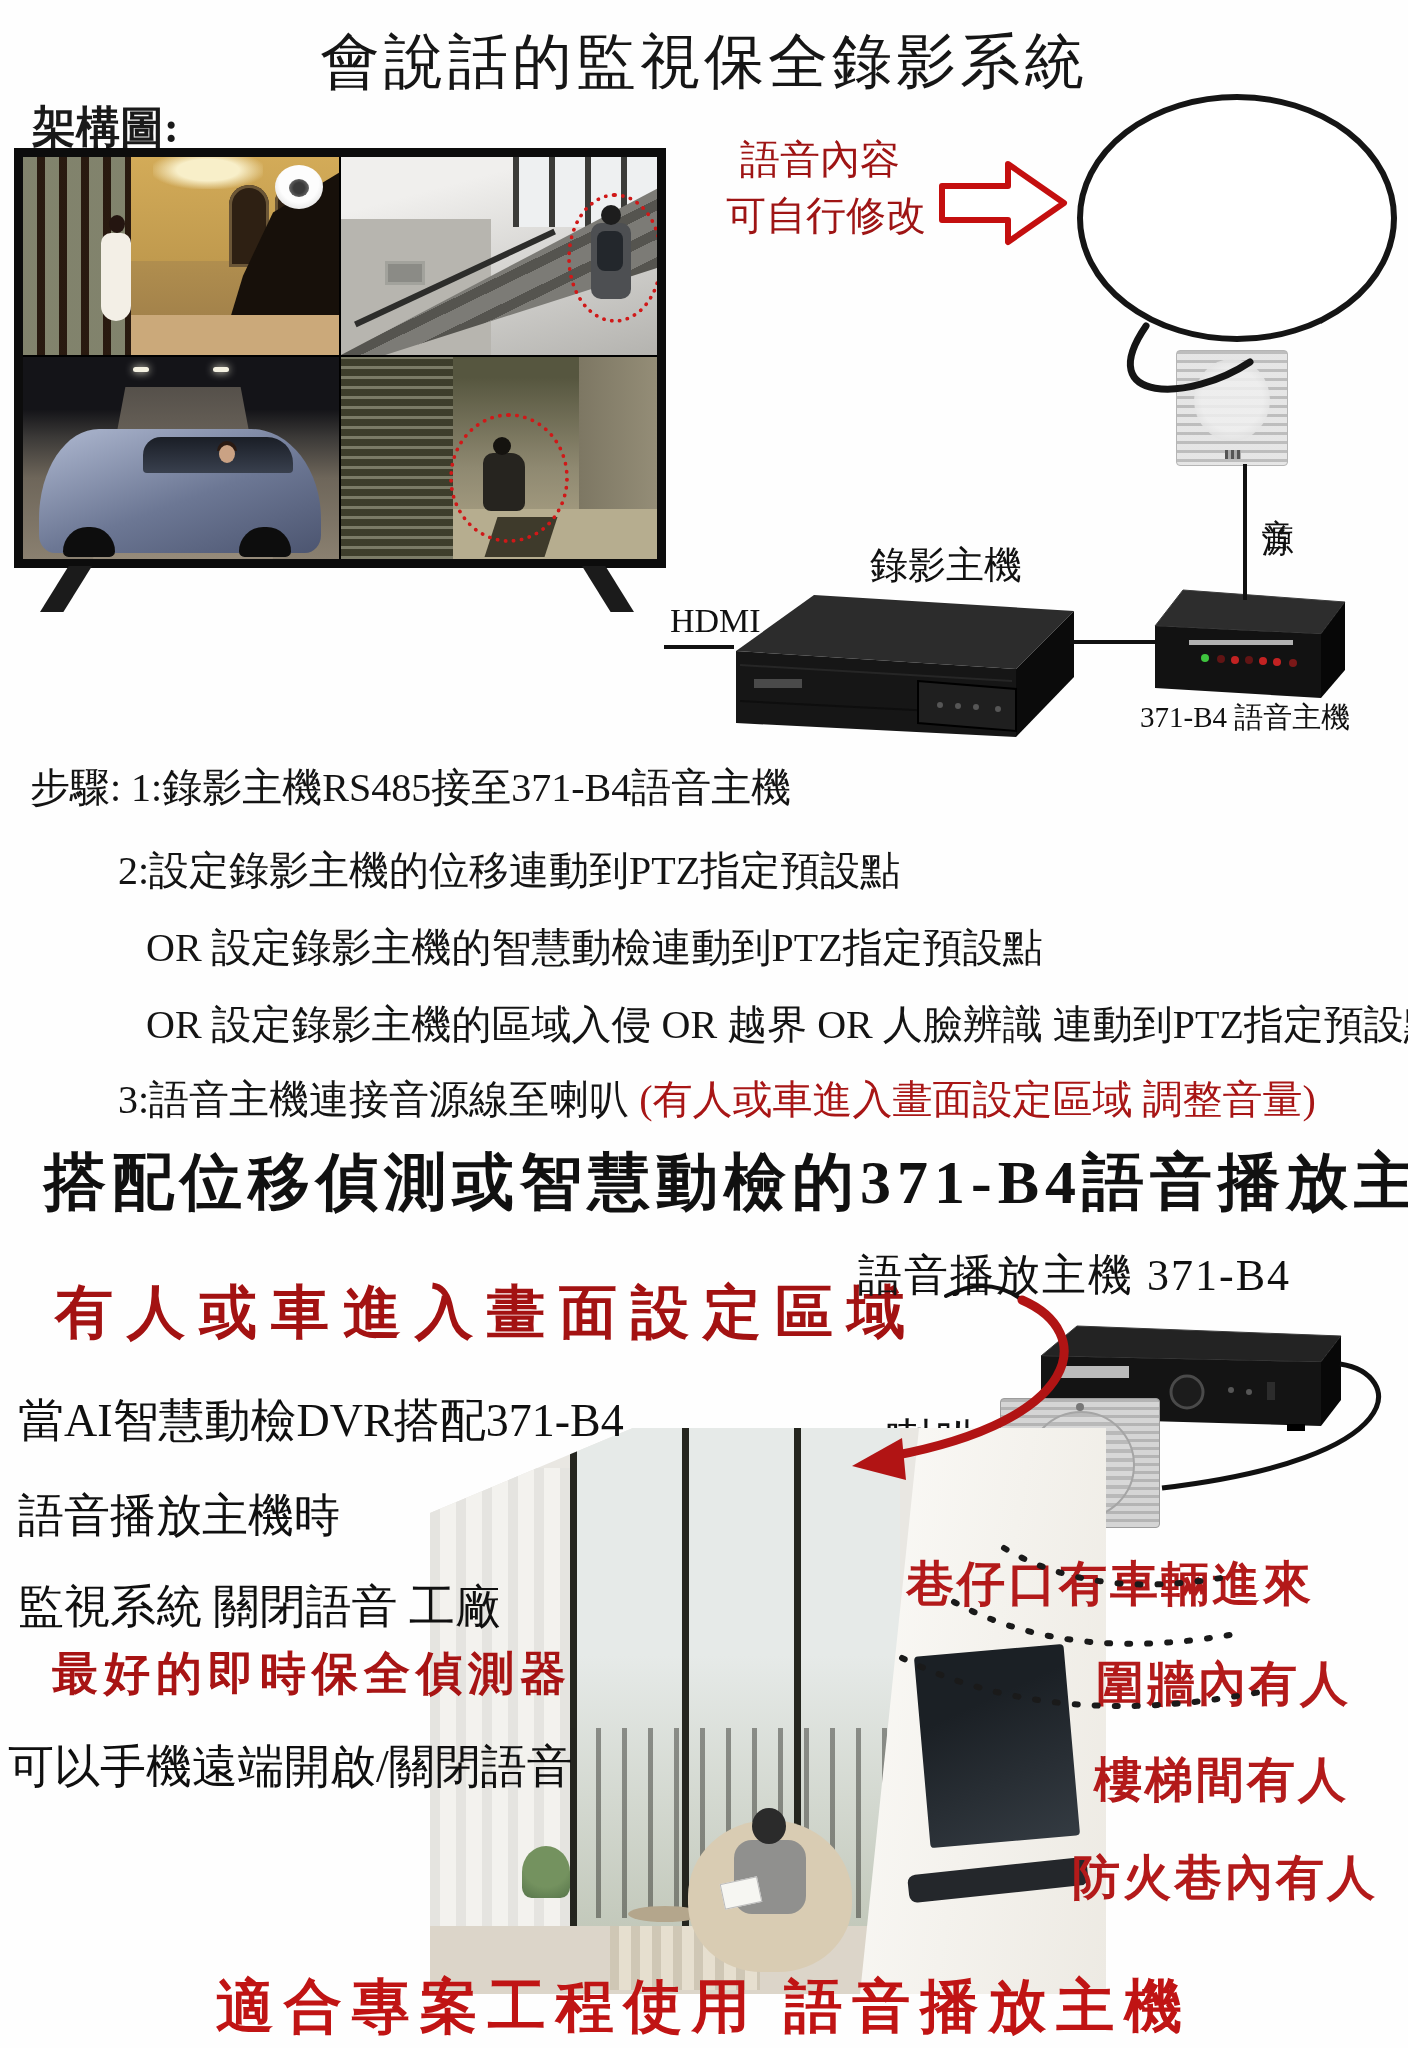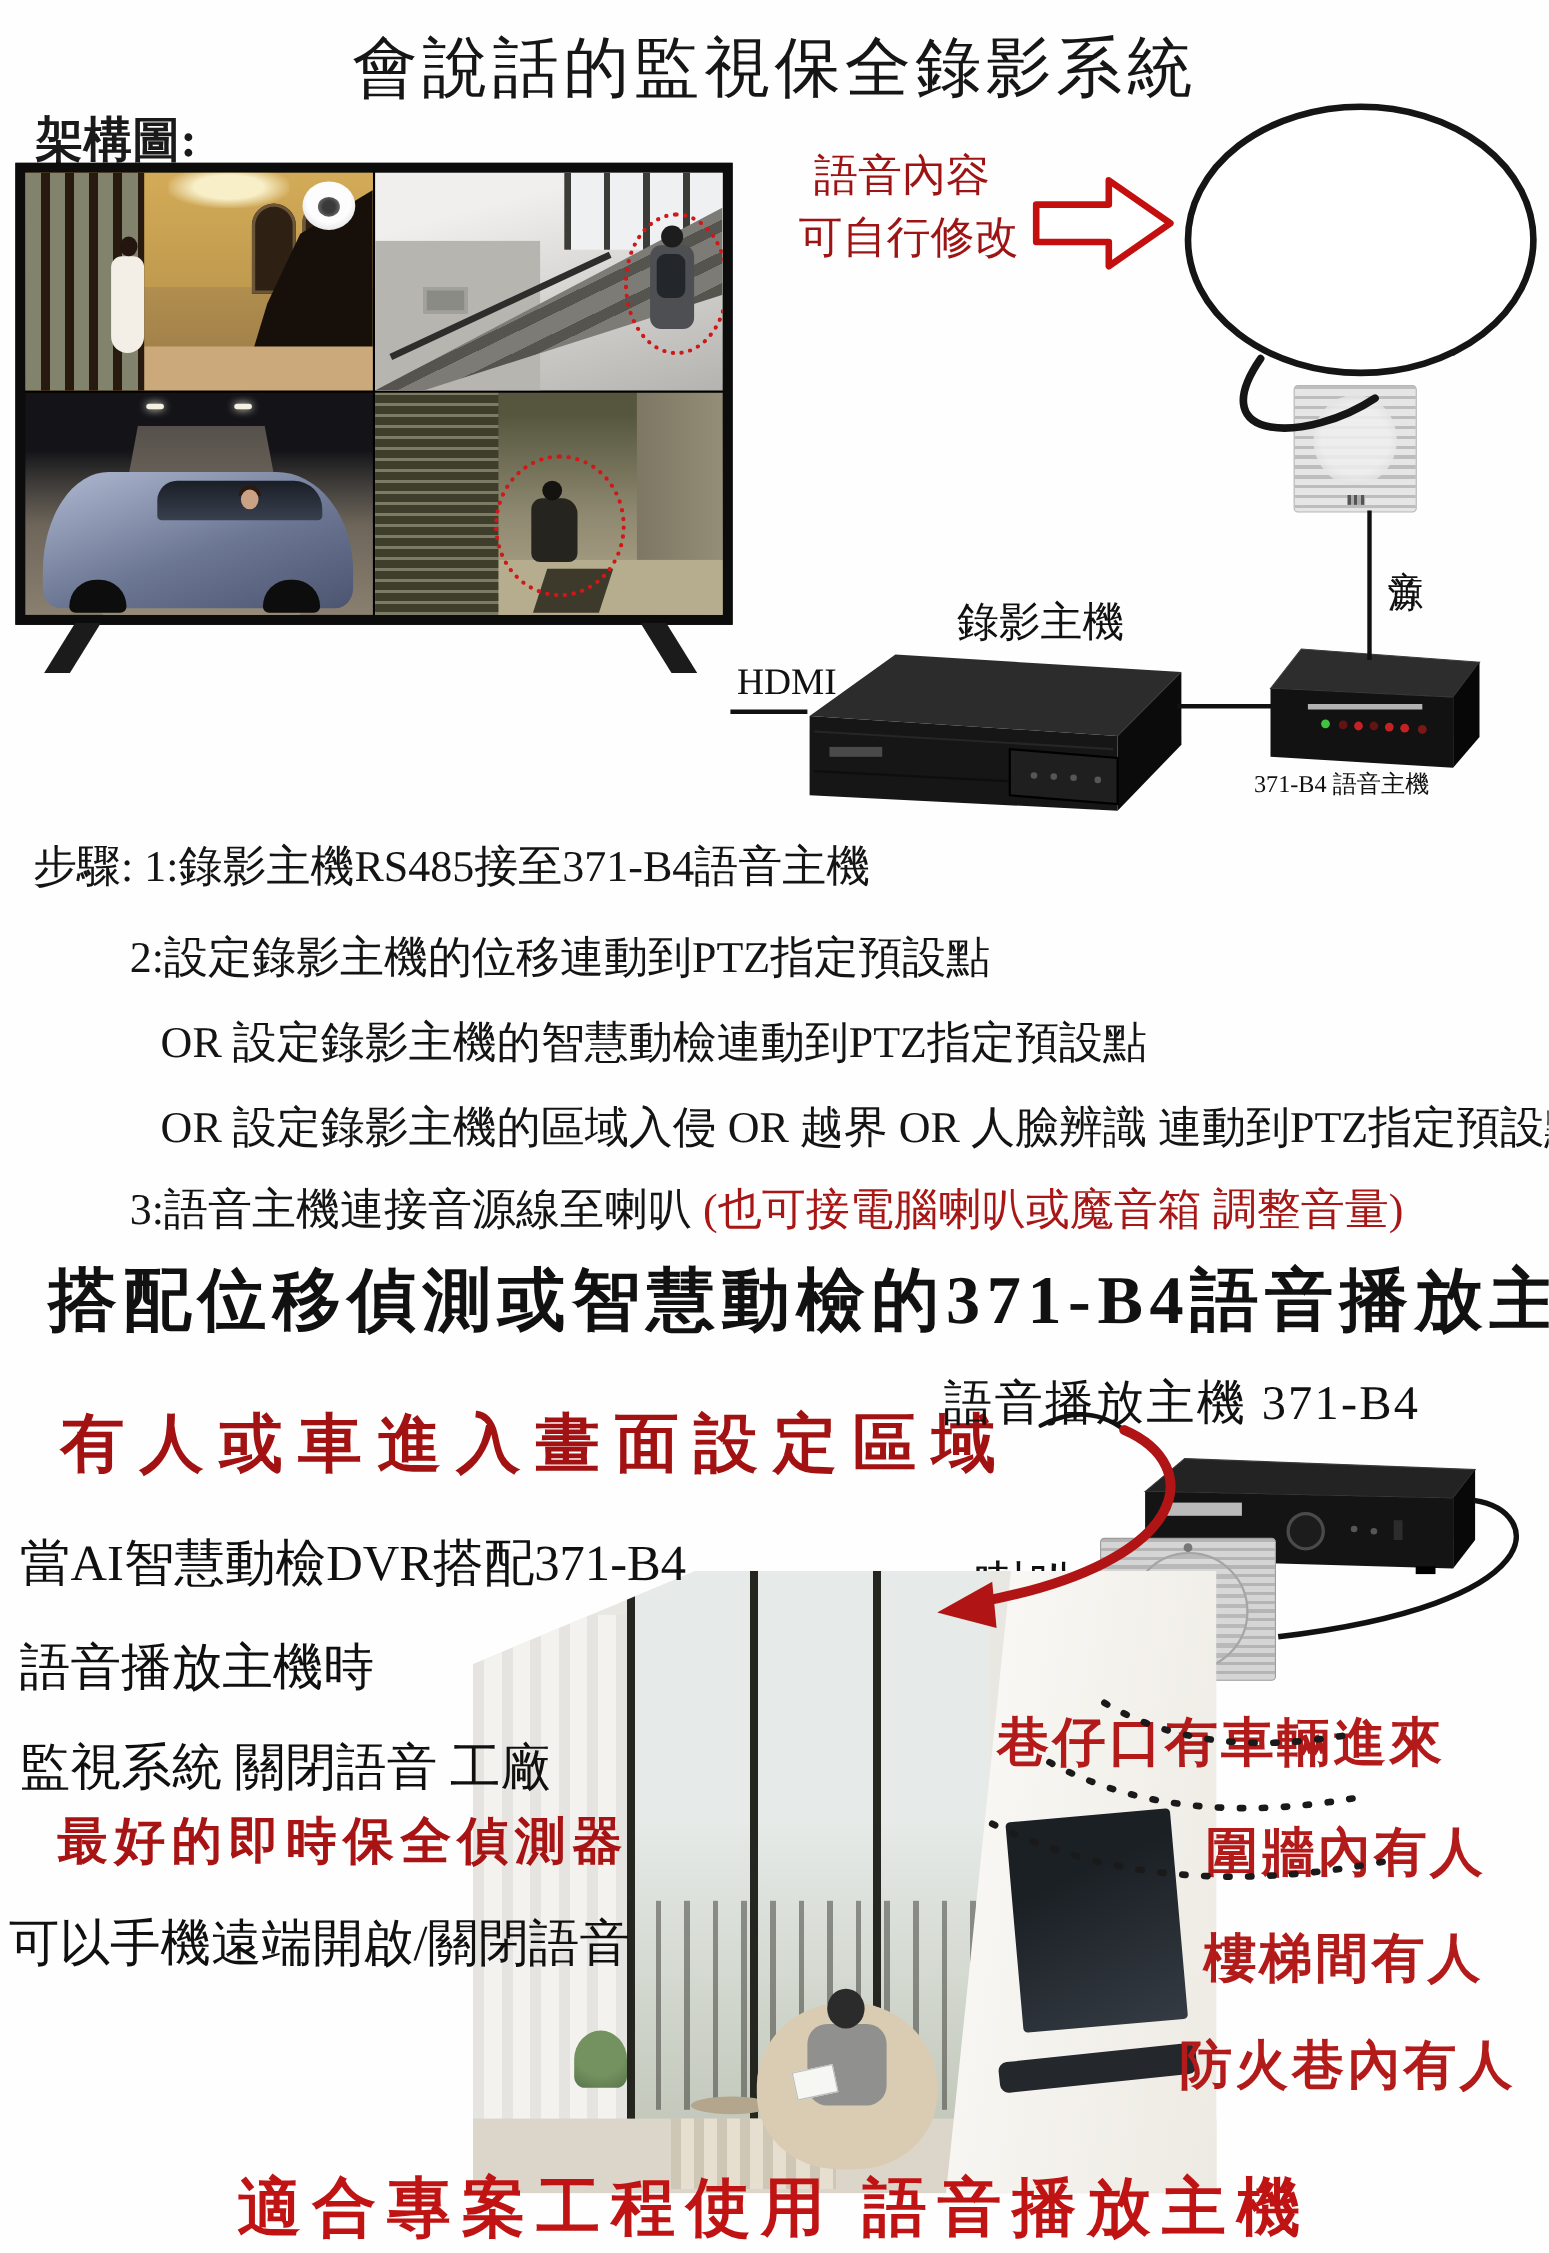--- a/index.html
+++ b/index.html
@@ -67,21 +67,21 @@
   .tv-leg{position:absolute;width:52px;height:46px;background:#1b1b1b;}
   .leg-l{left:40px;top:566px;clip-path:polygon(55% 0,100% 0,45% 100%,0 100%);}
   .leg-r{left:582px;top:566px;clip-path:polygon(0 0,45% 0,100% 100%,55% 100%);}
 
   
   .voice-note{font-size:40px;color:#9e1414;}
   .bubble-line{left:1085px;width:306px;text-align:center;font-size:30px;color:#161616;}
   .audio-label{left:1256px;top:492px;font-size:32px;writing-mode:vertical-rl;text-orientation:upright;letter-spacing:8px;}
   .dvr-label{left:870px;top:540px;font-size:38px;}
   .hdmi-label{left:670px;top:602px;font-size:34px;}
-  .host-label{left:1140px;top:698px;font-size:22px;}
+  .host-label{left:1140px;top:698px;font-size:29px;}
   .panel-nums{left:1208px;top:664px;font-size:9px;color:#d8d8d8;letter-spacing:3px;font-family:"Liberation Sans",sans-serif;}
 
   
   .wall-speaker{left:1176px;top:350px;width:110px;height:114px;background:
      repeating-linear-gradient(180deg,rgba(180,180,180,.8) 0 3px,rgba(230,230,230,.9) 3px 9px),#e2e2e2;
      border:1px solid #b5b5b5;border-radius:4px;}
   .ws-circle{position:absolute;left:17px;top:8px;width:76px;height:82px;border-radius:50%;
      background:radial-gradient(circle,#efefef 0 55%,#d2d2d2);opacity:.85;}
   .ws-logo{position:absolute;left:48px;bottom:6px;width:16px;height:9px;background:
      repeating-linear-gradient(90deg,#555 0 3px,#aaa 3px 6px);}
@@ -234,21 +234,21 @@
     <circle cx="96" cy="74" r="4" fill="#611414"></circle>
       <circle cx="110" cy="75" r="4" fill="#c22222"></circle>
     <circle cx="124" cy="76" r="4" fill="#c22222"></circle>
       <circle cx="140" cy="77" r="4" fill="#7a1818"></circle>
   </svg>
 
   <div class="abs step nowrap" style="left:30px;top:760px;">步驟: 1:錄影主機RS485接至371-B4語音主機</div>
   <div class="abs step nowrap" style="left:118px;top:843px;">2:設定錄影主機的位移連動到PTZ指定預設點</div>
   <div class="abs step nowrap" style="left:146px;top:920px;">OR 設定錄影主機的智慧動檢連動到PTZ指定預設點</div>
   <div class="abs step nowrap" style="left:146px;top:997px;">OR 設定錄影主機的區域入侵 OR 越界  OR 人臉辨識 連動到PTZ指定預設點</div>
-  <div class="abs step nowrap" style="left:118px;top:1072px;"><span>3:語音主機連接音源線至喇叭 </span><span class="step-red">(也可接電腦喇叭或魔音箱 調整音量)</span></div>
+  <div class="abs step nowrap" style="left:118px;top:1072px;"><span>3:語音主機連接音源線至喇叭 </span><span class="step-red">(有人或車進入畫面設定區域 調整音量)</span></div>
 
   <div class="abs heading2 nowrap">搭配位移偵測或智慧動檢的371-B4語音播放主機</div>
   <div class="abs trigger nowrap">有人或車進入畫面設定區域</div>
   <div class="abs player-label nowrap">語音播放主機 371-B4</div>
   <div class="abs spk-label nowrap">喇叭</div>
 
   <svg class="overlay" style="left:1035px;top:1322px;" width="314" height="116">
     <polygon points="6,34 42,4 306,14 286,40" fill="#232323" stroke="#3a3a3a" stroke-width="1"></polygon>
     <polygon points="6,34 286,40 286,104 6,96" fill="#141414"></polygon>
     <polygon points="286,40 306,14 306,78 286,104" fill="#080808"></polygon>

